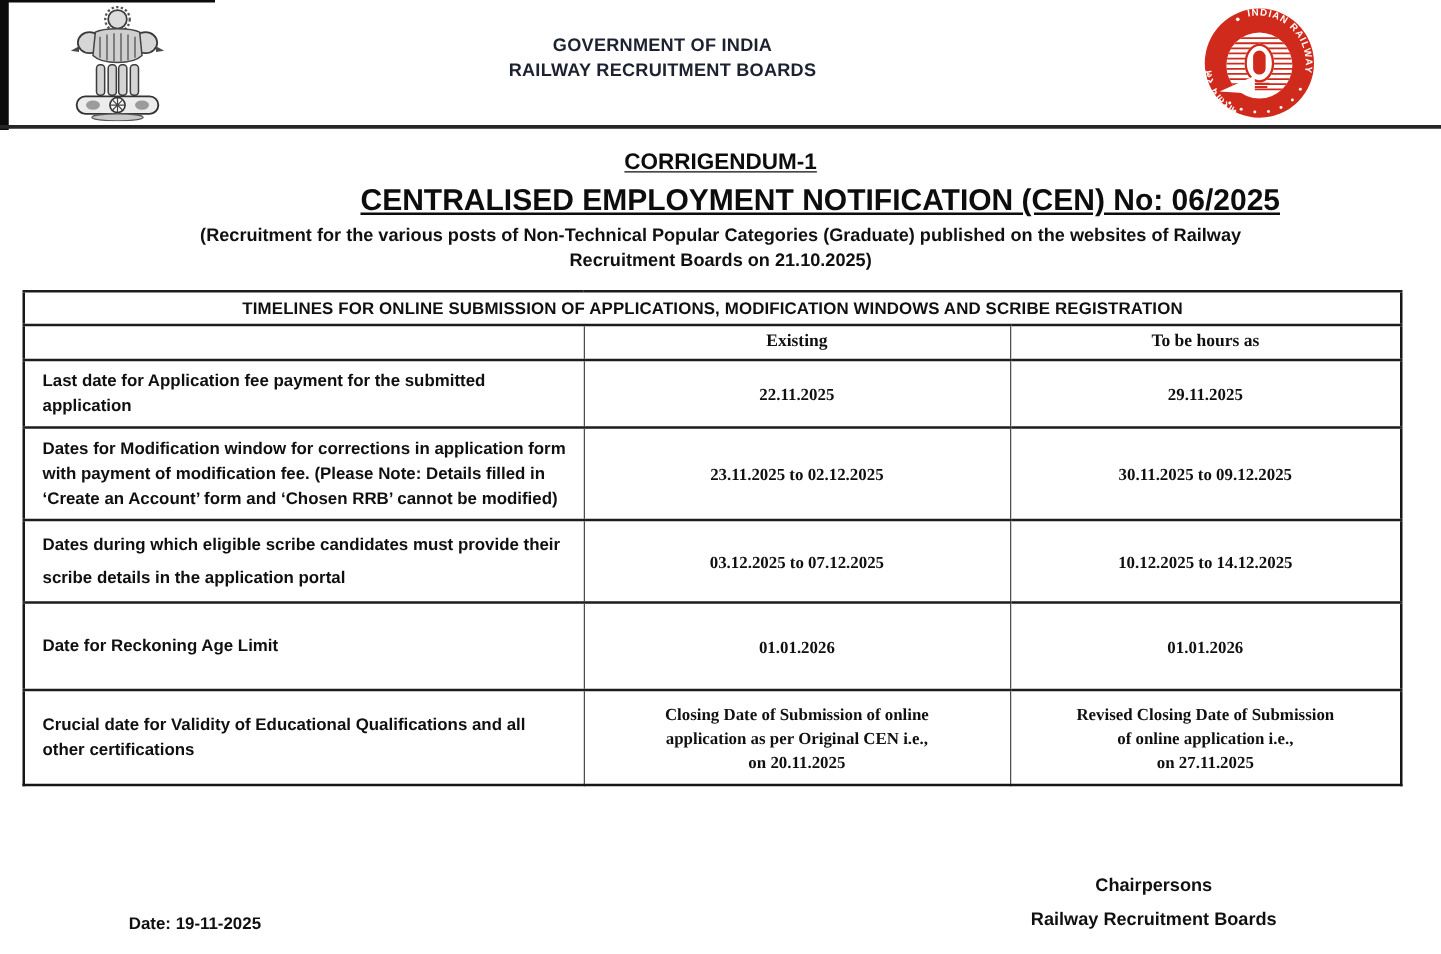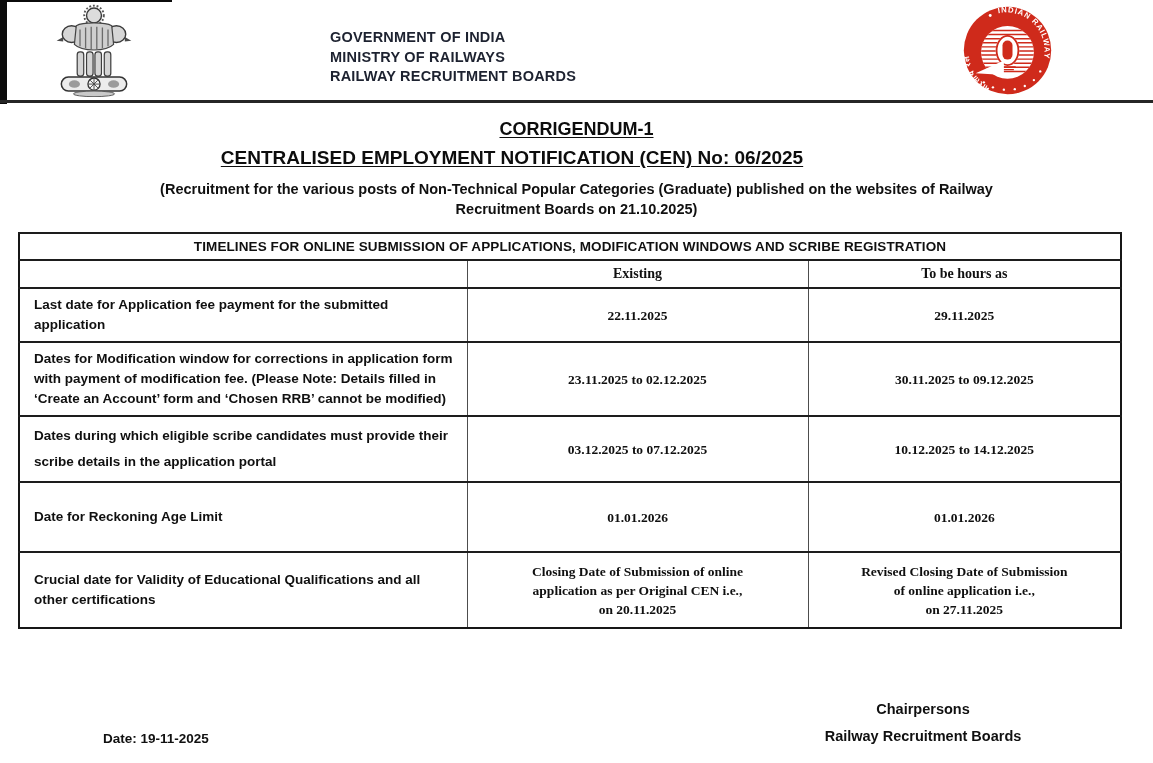--- a/index.html
+++ b/index.html
@@ -11,34 +11,34 @@
     font-weight: 700;
     color: #111;
     overflow: hidden;
   }
   
   .left-bar { position:absolute; left:0; top:0; width:7px; height:104px; background:#0b0b0b; }
   .top-line { position:absolute; left:0; top:0; width:172px; height:2px; background:#0b0b0b; }
   .emblem { position:absolute; left:52px; top:3px; width:84px; height:94px; }
   .org-block {
     position:absolute; left:330px; top:28px; width:400px;
-    text-align:left; font-size:14.5px; line-height:19.5px;
+    text-align:center; font-size:14.5px; line-height:19.5px;
     color:#1d2230; letter-spacing:.2px;
   }
   .rail-logo { position:absolute; left:962px; top:5px; width:91px; height:91px; }
   .header-rule { position:absolute; left:0; top:100px; width:1153px; height:3px; background:#262626; }
 
   
   .title-corrigendum {
     position:absolute; left:0; top:119px; width:1153px; text-align:center;
     font-size:18px; text-decoration:underline; text-underline-offset:2px; color:#0d0d0d;
   }
   .title-cen {
-    position:absolute; left:0; top:147px; width:1024px; text-align:center;
-    font-size:19px; text-decoration:underline; text-underline-offset:2px; color:#0d0d0d;
+    position:absolute; left:0; top:147px; width:1024px; text-align:right;
+    font-size:24px; text-decoration:underline; text-underline-offset:2px; color:#0d0d0d;
   }
   .subtitle {
     position:absolute; left:0; top:179px; width:1153px; text-align:center;
     font-size:14.5px; line-height:20px; color:#101010;
   }
 
   
   table.timeline {
     position:absolute; left:18px; top:232px; width:1102px;
     border-collapse:collapse; table-layout:fixed;
@@ -102,21 +102,20 @@
     <path d="M45,80.5 v12 M39,86.5 h12 M40.8,82.3 l8.4,8.4 M49.2,82.3 l-8.4,8.4" stroke="#444" stroke-width="1"></path>
     <ellipse cx="24" cy="86.5" rx="6" ry="4" fill="#9b9b9b"></ellipse>
     <ellipse cx="66" cy="86.5" rx="6" ry="4" fill="#9b9b9b"></ellipse>
 
     <ellipse cx="45" cy="97" rx="22" ry="3" fill="#c9c9c9" stroke="#555" stroke-width="1"></ellipse>
   </svg>
 </div>
 
 <div class="org-block">
   <div>GOVERNMENT OF INDIA</div>
-  <div>MINISTRY OF RAILWAYS</div>
   <div>RAILWAY RECRUITMENT BOARDS</div>
 </div>
 
 <div class="rail-logo">
   <svg viewBox="0 0 100 100" width="91" height="91">
     <defs>
       <clipPath id="innerClip">
           <circle cx="50" cy="52" r="29"></circle>
         </clipPath>
       <path id="arcL" d="M 32,91 A 42,42 0 0 1 11,36"></path>

